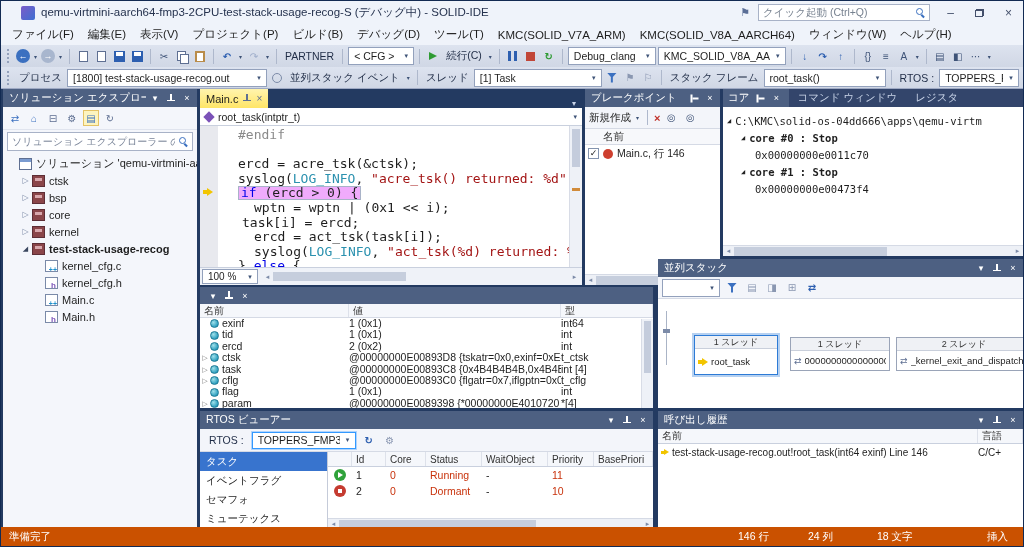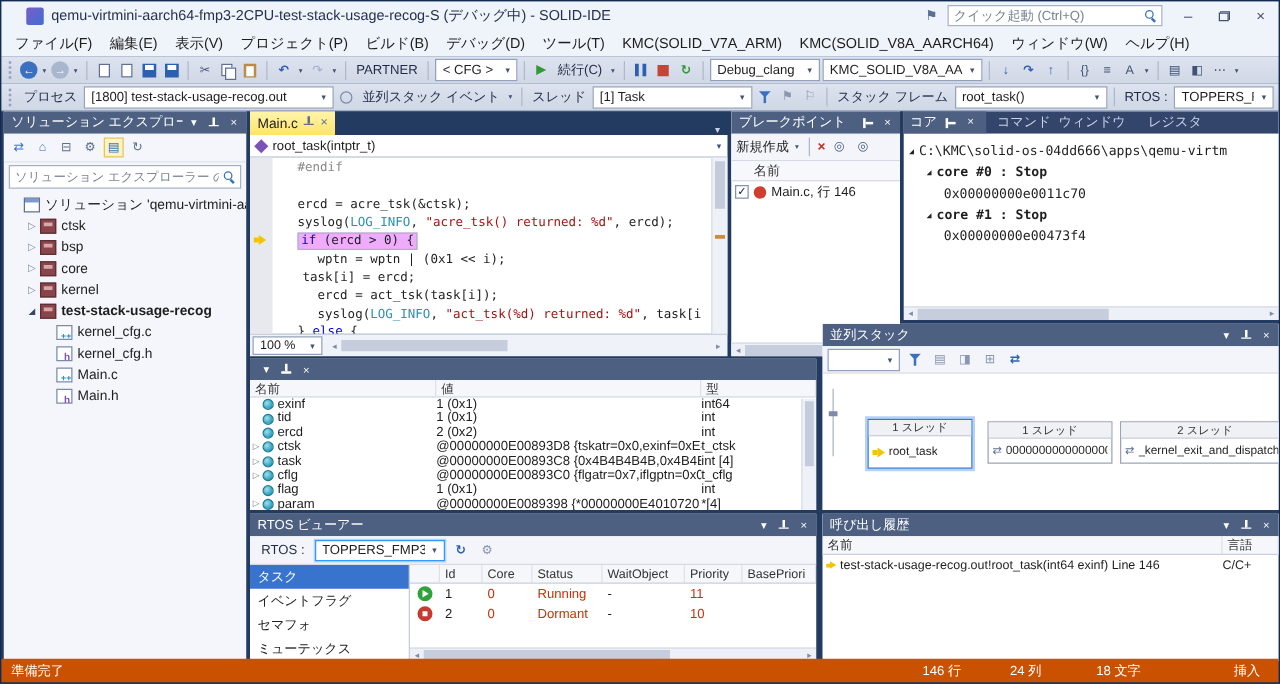--- a/index.html
+++ b/index.html
@@ -99,21 +99,21 @@
   .editor{left:199px;top:88px;width:382px;height:196px;position:absolute;display:flex;flex-direction:column;background:transparent;}
   .tabstrip{height:19px;min-height:19px;display:flex;align-items:flex-end;}
   .tab-active{height:19px;display:inline-flex;align-items:center;gap:4px;padding:0 6px;background:linear-gradient(#FFF4AE,#FFE567);font-size:11px;color:#1E1E1E;}
   .tclose{font-size:10px;color:#5E6F92;}
   .doc-dd{margin-left:auto;color:#C9D4E8;font-size:8px;padding:0 6px;}
   .navbar{height:18px;min-height:18px;background:#fff;border-bottom:1px solid #C9D0DE;display:flex;align-items:center;font-size:10.5px;gap:5px;padding:0 5px;}
   .cube{width:8px;height:8px;background:#7B52B8;transform:rotate(45deg);flex:none;}
   .nav-dd{margin-left:auto;font-size:7px;color:#3E5377;}
   .codewrap{flex:1;display:flex;background:#fff;overflow:hidden;position:relative;}
   .gutter{width:18px;min-width:18px;background:#E8E9EE;position:relative;}
-  .codelines{flex:1;overflow:hidden;padding:2px 0 0 4px;font-family:"DejaVu Sans Mono",monospace;font-size:10px;}
+  .codelines{flex:1;overflow:hidden;padding:2px 0 0 4px;font-family:"DejaVu Sans Mono",monospace;font-size:13px;}
   .code-line{height:14.6px;line-height:14.6px;white-space:pre;}
   .c-pp{color:#8A8A8A;} .c-kw{color:#0000E8;} .c-str{color:#A31515;} .c-mac{color:#2B91AF;} .c-pl{color:#1E1E1E;}
   .cur-box{display:inline-block;border:1px solid #A9B3C8;background:#f0abfc;height:14px;line-height:12.5px;padding:0 2px;}
   .vscroll{width:13px;min-width:13px;background:#EEF1F7;border-left:1px solid #D8DCE6;position:relative;}
   .vthumb{position:absolute;left:2px;right:2px;top:3px;height:38px;background:#C4CCDC;}
   .vmark{position:absolute;left:2px;right:2px;top:62px;height:3px;background:#D18B3A;}
   .exec-arrow{position:absolute;left:3px;top:62px;display:flex;align-items:center;}
   .ycur{display:inline-flex;align-items:center;flex:none;}
   .ytail{width:4px;height:4px;background:#F2C500;display:inline-block;}
   .ytri{width:0;height:0;border-left:6px solid #F2C500;border-top:4px solid transparent;border-bottom:4px solid transparent;display:inline-block;}
@@ -126,21 +126,21 @@
   .bp-toolbar{height:22px;min-height:22px;display:flex;align-items:center;gap:3px;padding:0 4px;background:#F3F5FA;border-bottom:1px solid #D5DAE5;font-size:10.5px;}
   .bp-del{color:#C03028;font-weight:bold;font-size:11px;}
   .bp-colhdr{height:16px;min-height:16px;background:#F7F8FB;border-bottom:1px solid #D5DAE5;font-size:10.5px;display:flex;align-items:center;padding-left:18px;color:#333;}
   .bp-row{height:17px;display:flex;align-items:center;gap:4px;padding-left:3px;font-size:10.5px;}
   .cb{width:11px;height:11px;border:1px solid #8393AE;background:#fff;font-size:9px;line-height:9px;text-align:center;color:#222;flex:none;}
   .bp-dot{width:10px;height:10px;border-radius:50%;background:#CE3F2F;flex:none;}
   .bp-fill{flex:1;}
 
   
   .core{left:722px;top:88px;width:300px;height:167px;}
-  .core-hdr{height:18px;min-height:18px;background:#33456B;display:flex;align-items:stretch;font-family:Liberation Mono, monospace;}
+  .core-hdr{height:18px;min-height:18px;background:#33456B;display:flex;align-items:stretch;}
   .core-tab-a{background:#4D6082;color:#fff;display:flex;align-items:center;gap:3px;padding:0 5px;font-size:10.5px;}
   .core-tab{color:#C9D4E8;display:flex;align-items:center;padding:0 9px;font-size:10.5px;}
   .core-body{flex:1;background:#fff;font-family:"DejaVu Sans Mono",monospace;font-size:10.5px;padding-top:5px;overflow:hidden;}
   .core-line{height:17px;display:flex;align-items:center;white-space:nowrap;overflow:hidden;}
   .core-line.bold{font-weight:bold;}
   .core-arrow{font-size:7px;color:#222;margin-right:4px;}
 
   
   .ps{left:657px;top:258px;width:365px;height:149px;}
   .ps-toolbar{height:22px;min-height:22px;display:flex;align-items:center;gap:4px;padding:0 4px;background:#F3F5FA;border-bottom:1px solid #D5DAE5;}

